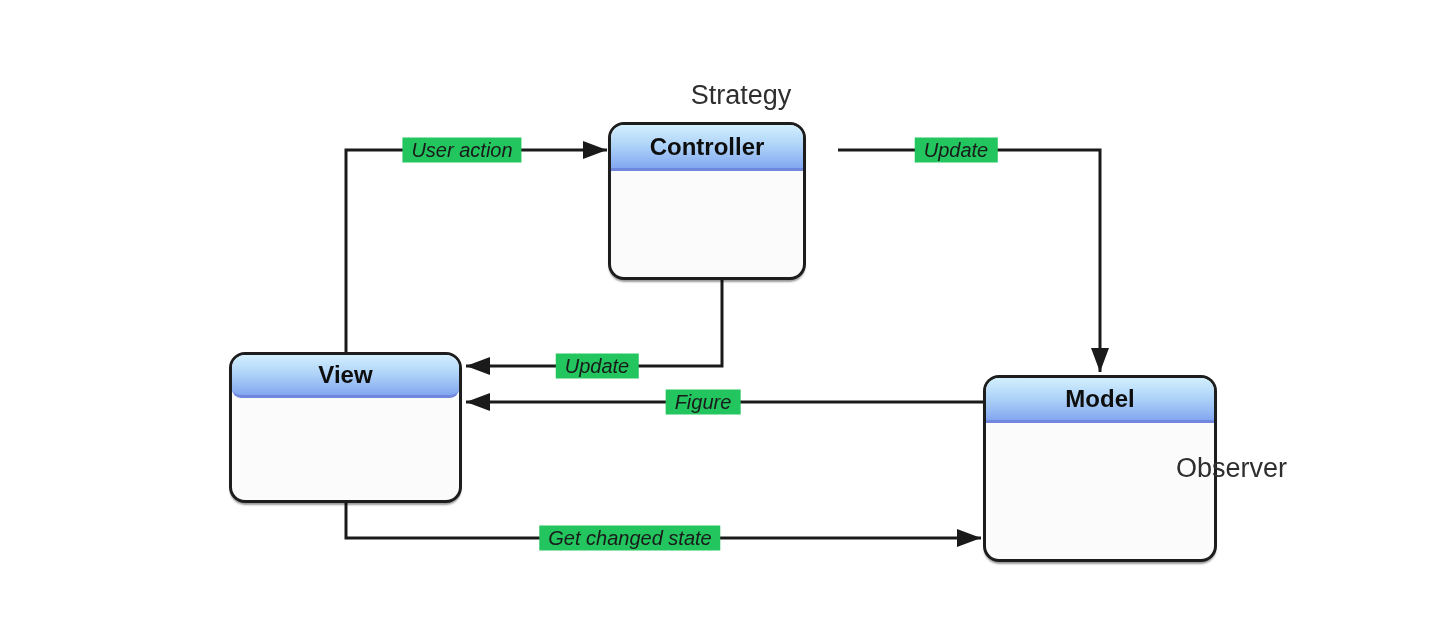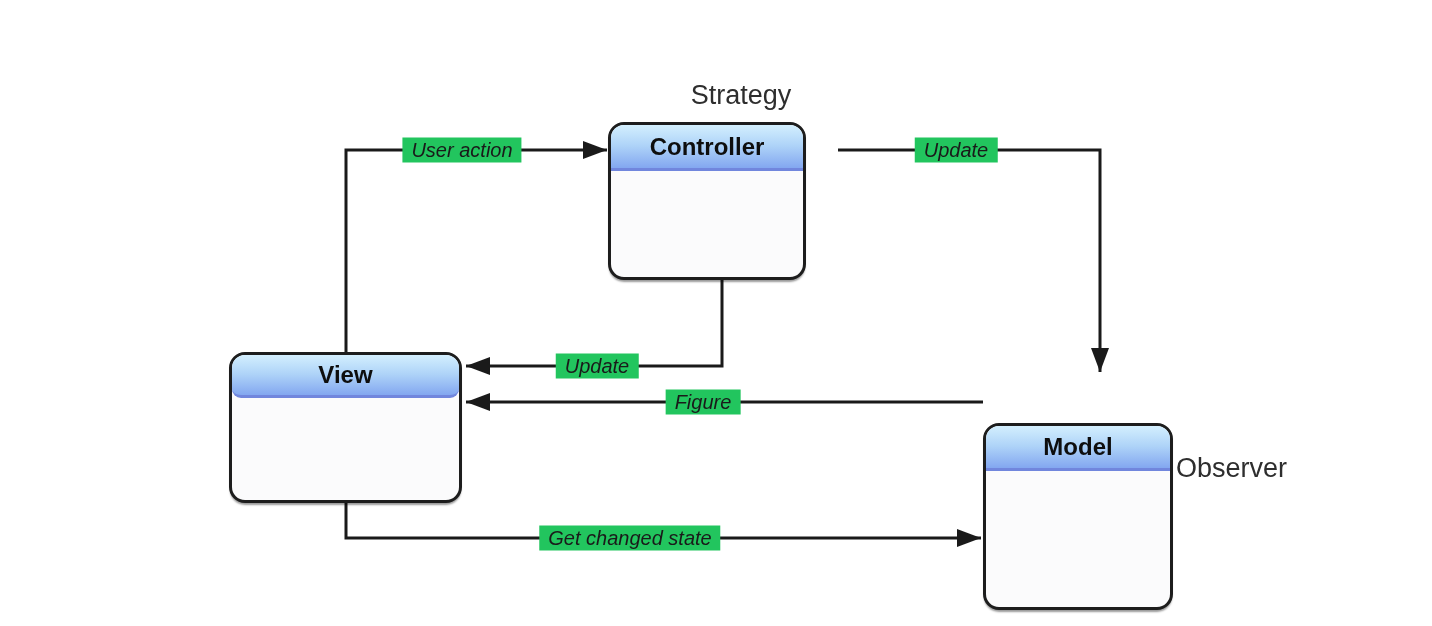--- a/index.html
+++ b/index.html
@@ -64,21 +64,21 @@
   }
   .node-title {
     font-size: 24px;
     font-weight: bold;
     color: #0e0e0e;
   }
   .node-controller { left: 608px; top: 122px; width: 198px; height: 158px; }
   .node-controller .node-header { height: 46px; }
   .node-view { left: 229px; top: 352px; width: 233px; height: 151px; }
   .node-view .node-header { height: 43px; border-radius: 9px; }
-  .node-model { left: 983px; top: 375px; width: 190px; height: 187px; margin-top: 48px; }
+  .node-model { left: 983px; top: 375px; width: 234px; height: 187px; }
   .node-model .node-header { height: 45px; }
   
   .pattern-label {
     position: absolute;
     font-size: 27px;
     color: var(--label-text);
     white-space: nowrap;
   }
   .pattern-strategy { left: 741px; top: 80px; transform: translateX(-50%); }
   .pattern-composite { left: 73px; top: 412px; }

